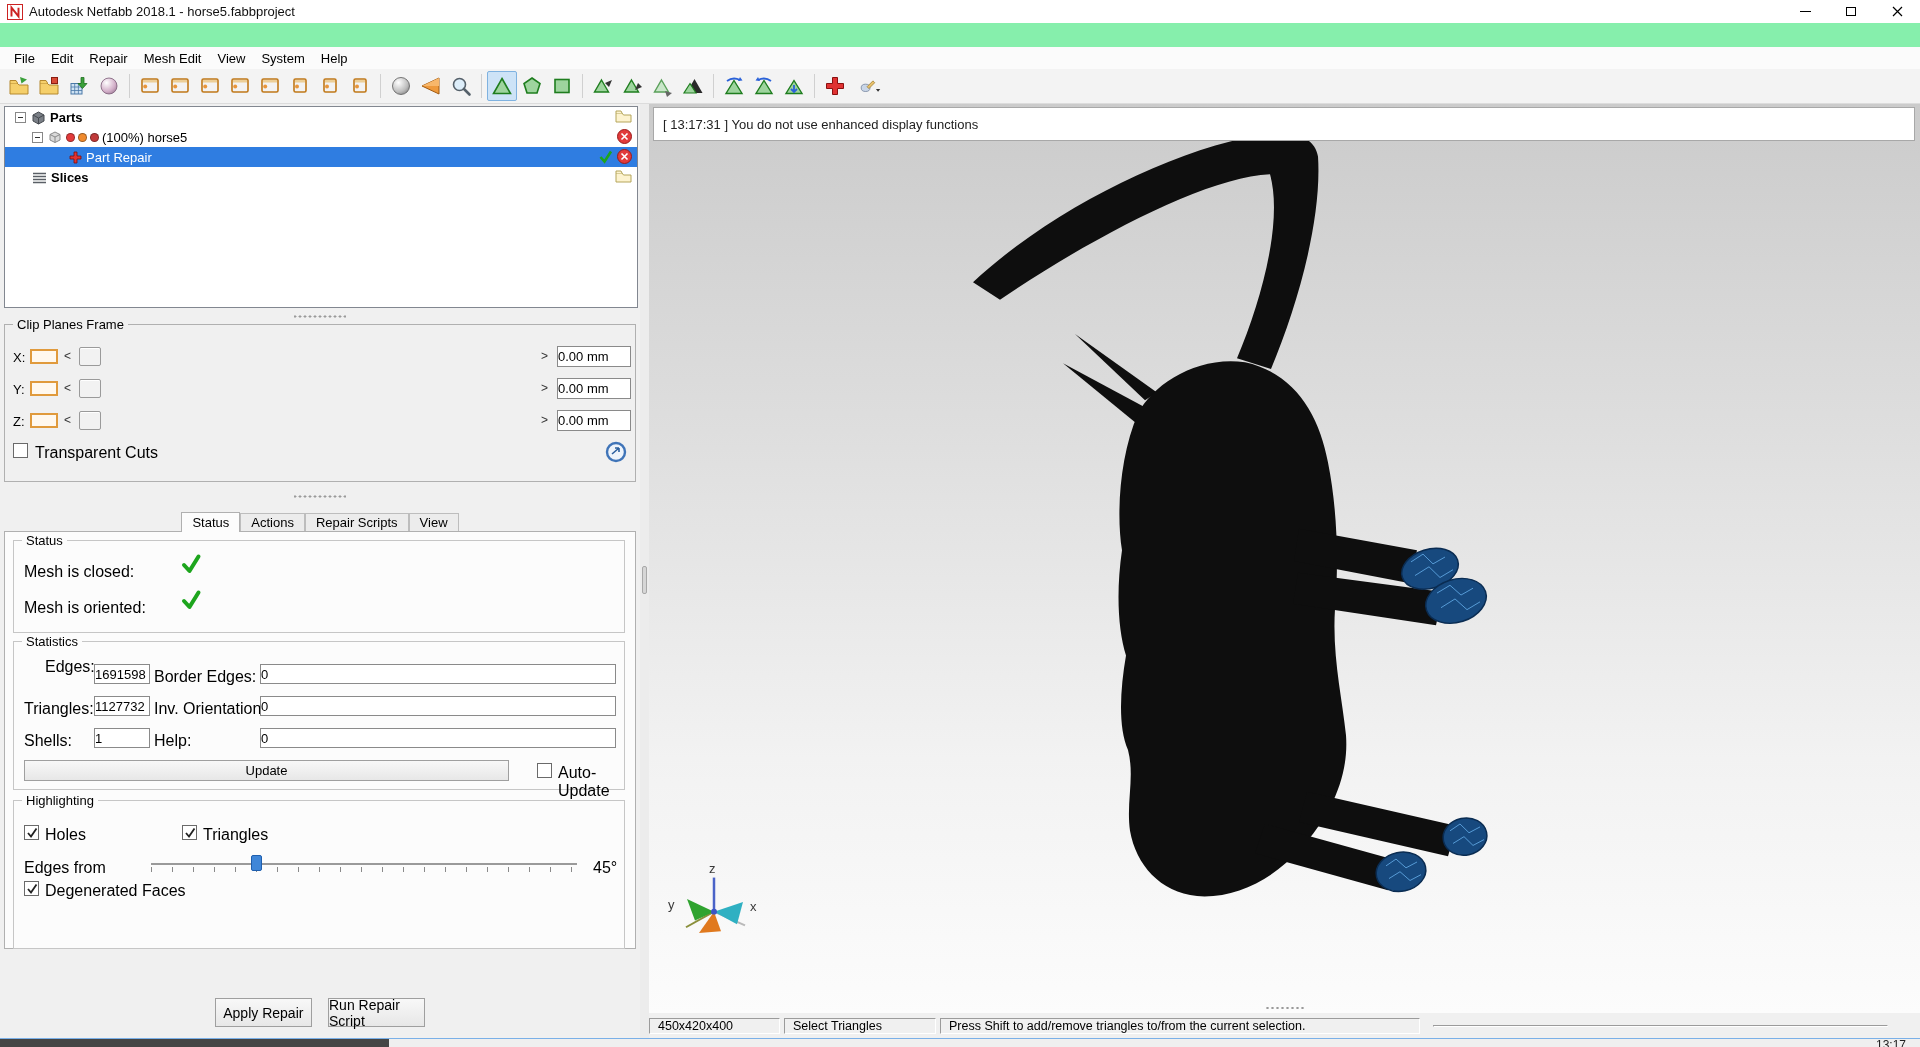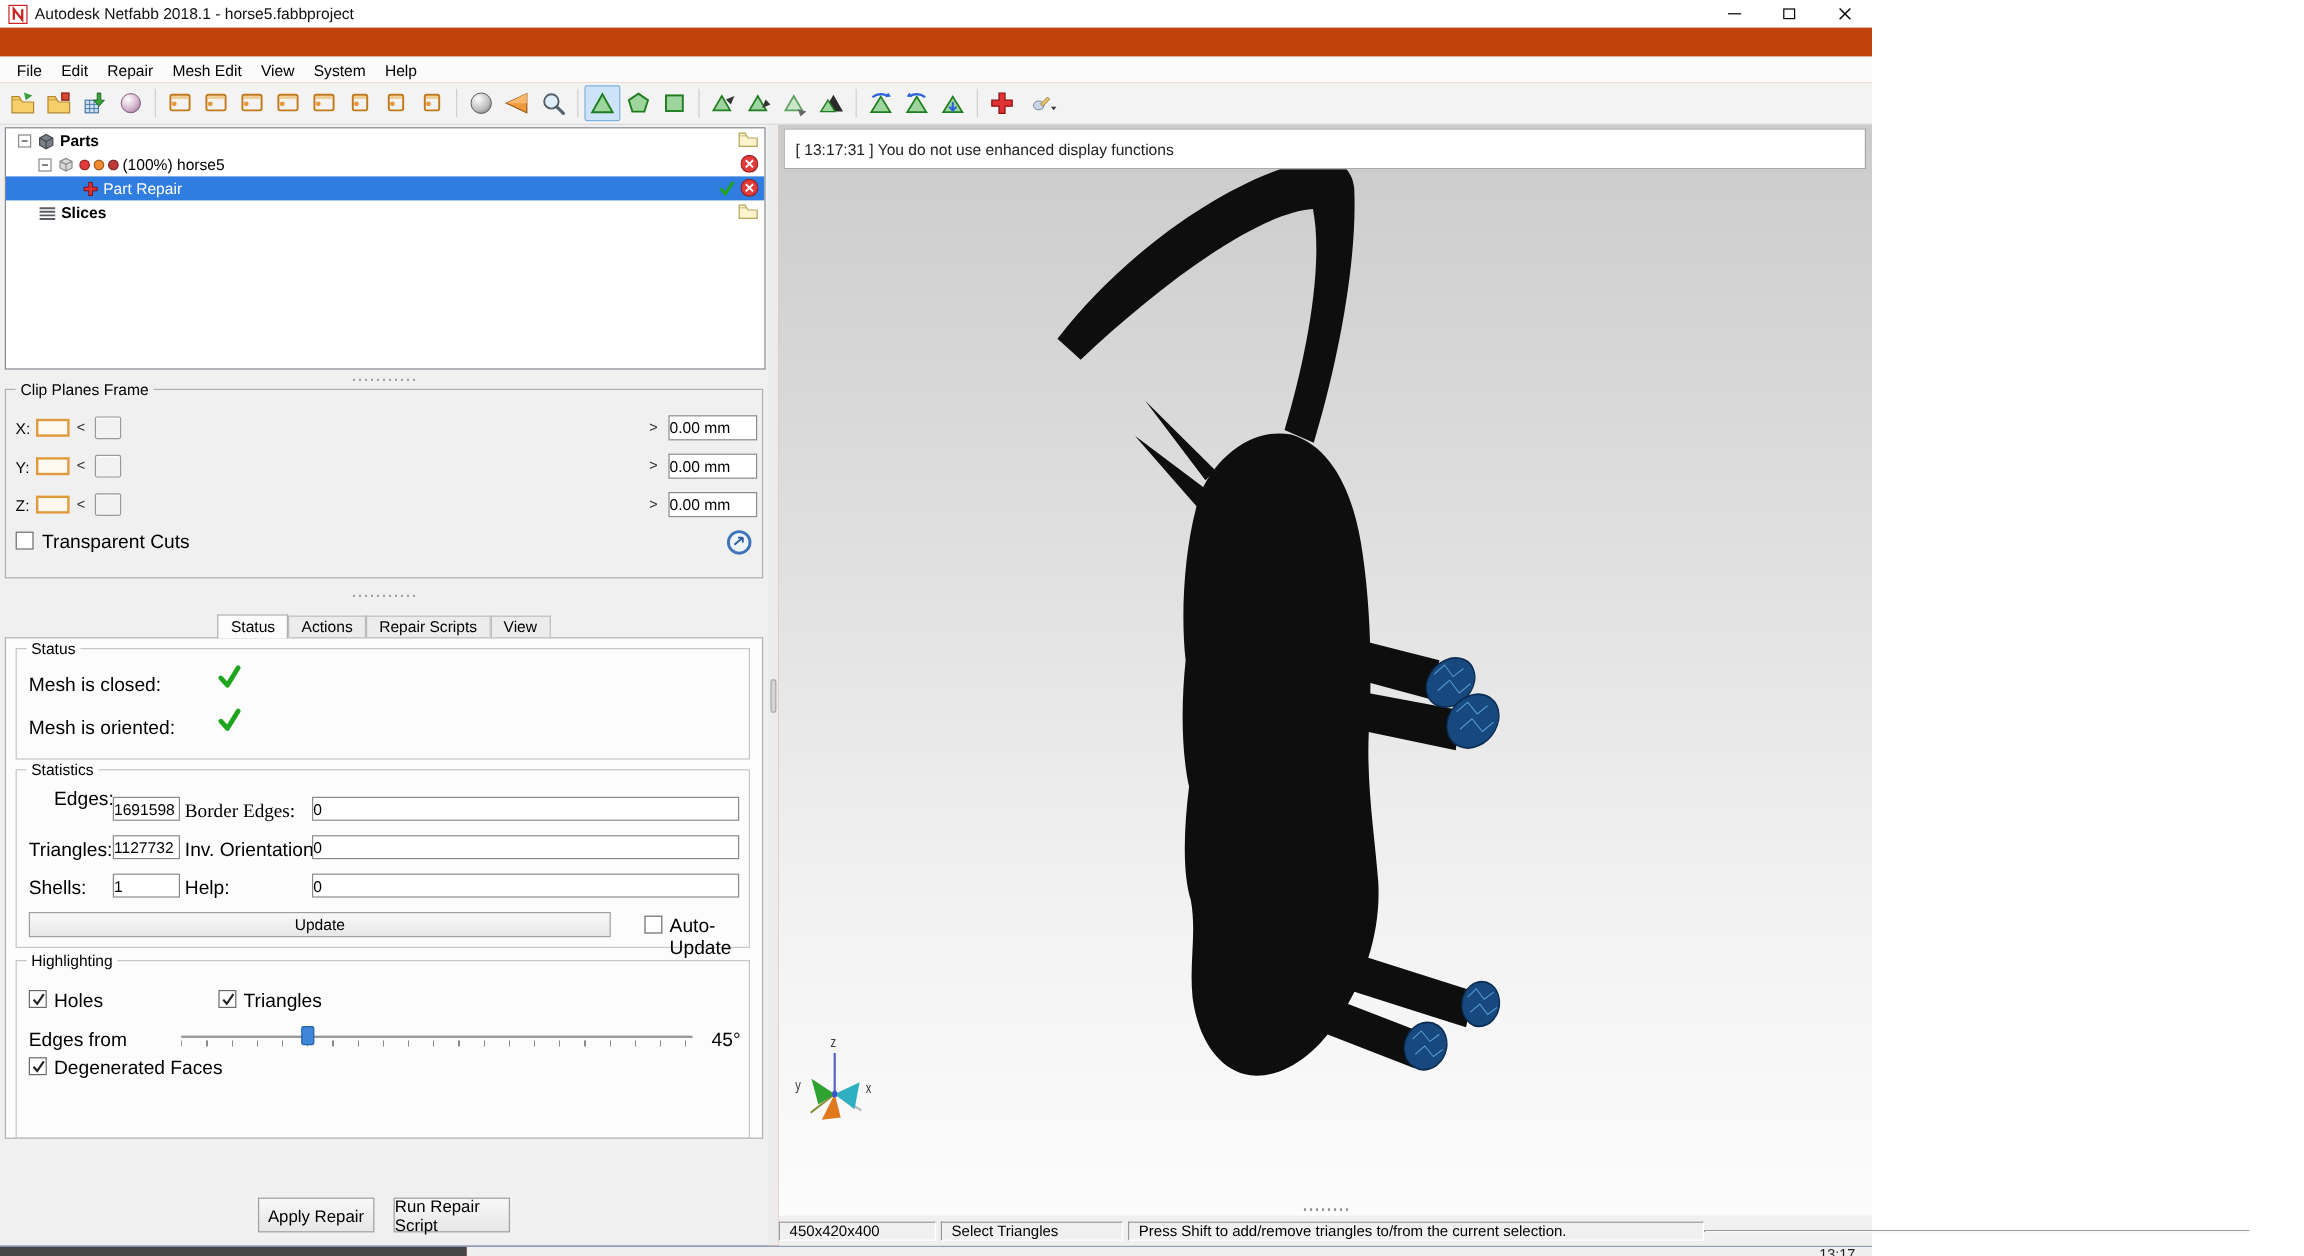--- a/index.html
+++ b/index.html
@@ -1,18 +1,18 @@
 <!DOCTYPE html>
 <html><head>
 <meta charset="utf-8">
 <style>
   * { margin:0; padding:0; box-sizing:border-box; }
   html,body { width:1920px; height:1047px; overflow:hidden;
     font-family:"Liberation Sans", sans-serif; font-size:14px; color:#000; }
-  .window { width:1560px; height:1047px; display:flex; flex-direction:column; background:#c2410c; }
+  .window { width:1920px; height:1047px; display:flex; flex-direction:column; background:#86efac; }
 
   
   .titlebar { height:23px; background:#ffffff; display:flex; align-items:center; flex:none; }
   .app-icon { width:16px; height:16px; margin:0 6px 0 7px; border:1px solid #cc2222; background:#fff; flex:none; }
   .title-text { font-size:13px; color:#111; }
   .win-controls { margin-left:auto; display:flex; height:100%; }
   .wbtn { width:46px; height:100%; display:flex; align-items:center; justify-content:center; }
   .glyph-min { width:11px; height:1px; background:#000; }
   .glyph-max { width:10px; height:9px; border:1px solid #000; }
 
@@ -478,21 +478,21 @@
                 <path d="M4 12 l5.5 6 L18.5 3.5" stroke="#1da51d" stroke-width="4" fill="none" stroke-linecap="round" stroke-linejoin="round"></path>
               </svg>
           </span>
         </div>
 
         <div class="grp" style="top:109px; height:149px;">
           <span class="legend onwhite">Statistics</span>
 
           <span class="abs" style="left:10px; top:16px;margin-left:21px;">Edges:</span>
           <input class="textbox" style="left: 80px; top: 22px; width: 56px; height: 20px;" value="1691598">
-          <span class="abs" style="left:140px; top:26px;font-family:Liberation Serif, serif;">Border Edges:</span>
+          <span class="abs" style="left:140px; top:26px;">Border Edges:</span>
           <input class="textbox" style="left: 246px; top: 22px; width: 356px; height: 20px;" value="0">
 
           <span class="abs" style="left:10px; top:58px;">Triangles:</span>
           <input class="textbox" style="left: 80px; top: 54px; width: 56px; height: 20px;" value="1127732">
           <span class="abs" style="left:140px; top:58px;">Inv. Orientation:</span>
           <input class="textbox" style="left: 246px; top: 54px; width: 356px; height: 20px;" value="0">
 
           <span class="abs" style="left:10px; top:90px;">Shells:</span>
           <input class="textbox" style="left: 80px; top: 86px; width: 56px; height: 20px;" value="1">
           <span class="abs" style="left:140px; top:90px;">Help:</span>

